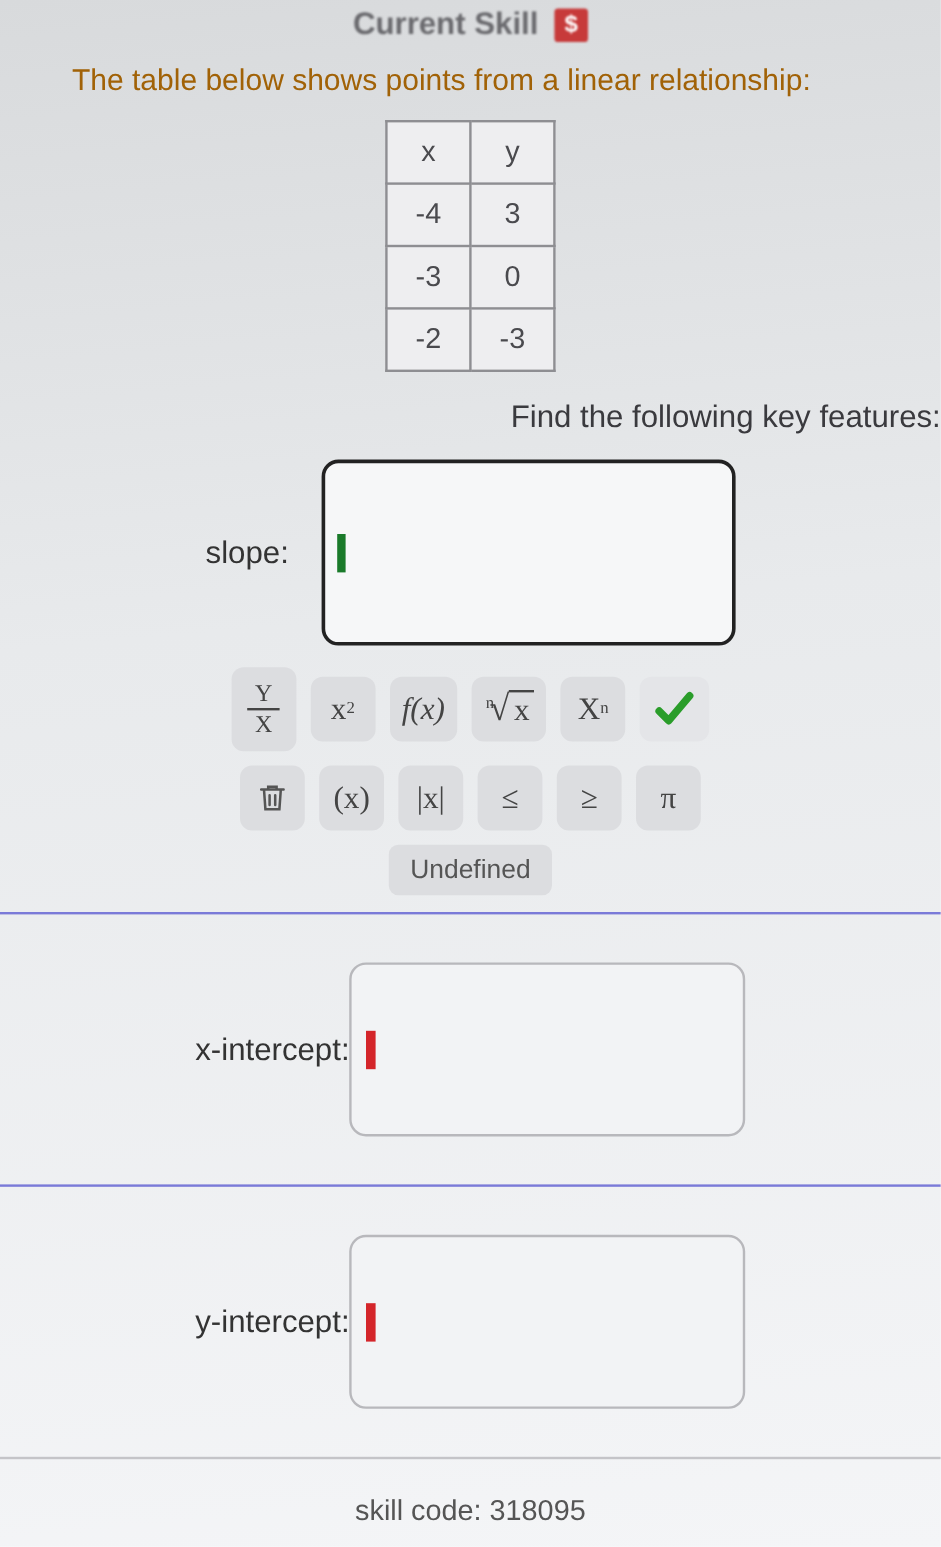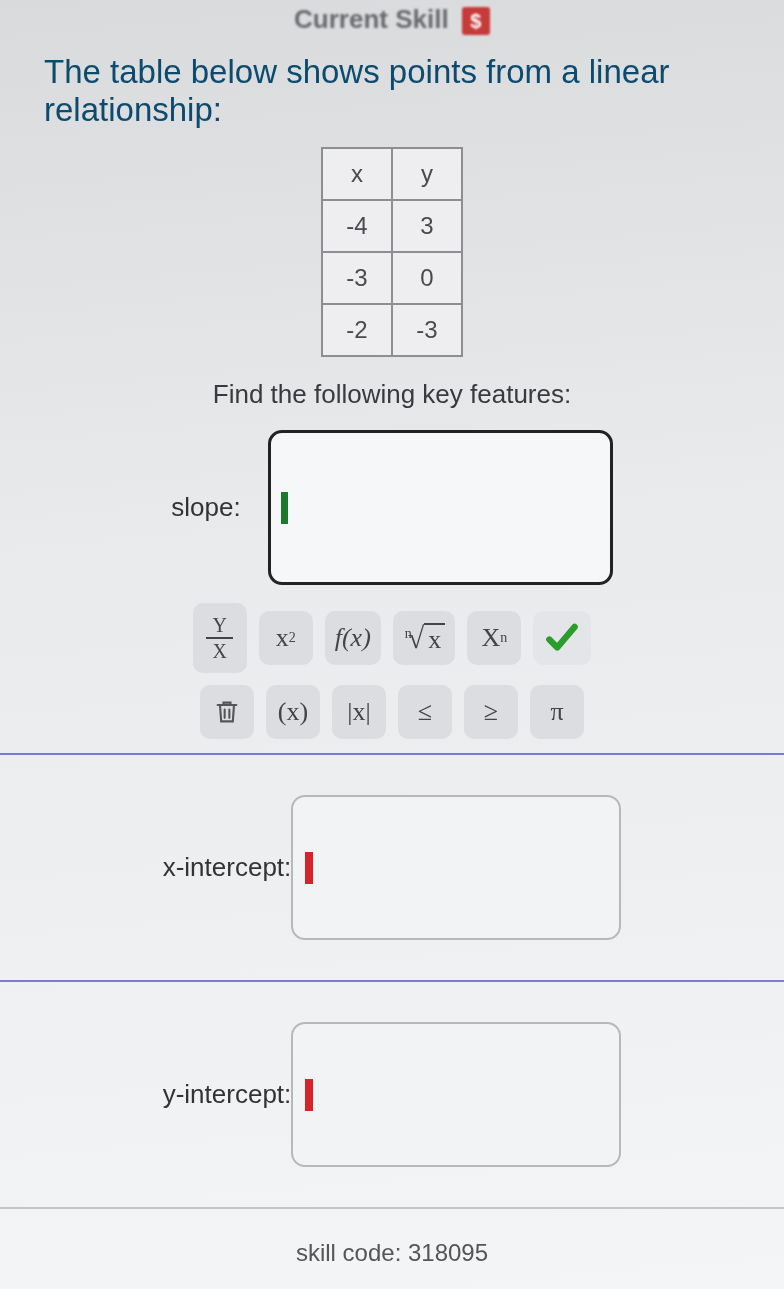--- a/index.html
+++ b/index.html
@@ -26,40 +26,40 @@
     height: 28px;
     background: #c73a3a;
     color: #fff;
     font-size: 20px;
     line-height: 28px;
     vertical-align: middle;
     border-radius: 3px;
     margin-left: 6px;
   }
   .intro {
-    font-size: 33px;
-    color: #0c4a6e;
-    padding: 8px 44px 18px;
+    font-size: 25px;
+    color: #a16207;
+    padding: 8px 60px 18px;
     filter: blur(0.5px);
   }
   .data-table {
     border-collapse: collapse;
     margin: 0 auto 22px;
     background: #eeeef0;
   }
   .data-table td {
     border: 2px solid #8e8e92;
     width: 70px;
     height: 52px;
     text-align: center;
     font-size: 24px;
     color: #4a4a4e;
   }
   .find-text {
-    text-align: center;
+    text-align: right;
     font-size: 26px;
     color: #3a3a3e;
     margin-bottom: 20px;
   }
   .slope-row {
     display: flex;
     align-items: center;
     justify-content: center;
     gap: 27px;
     margin-bottom: 18px;
@@ -237,20 +237,21 @@
       <svg class="trash-svg" viewBox="0 0 24 24">
         <path d="M4 6h16M9 6V4h6v2M6 6l1 14h10l1-14M10 10v7M14 10v7" stroke="#555" stroke-width="1.8" fill="none" stroke-linecap="round"></path>
       </svg>
     </div>
     <div class="tool-btn">(x)</div>
     <div class="tool-btn">|x|</div>
     <div class="tool-btn">≤</div>
     <div class="tool-btn">≥</div>
     <div class="tool-btn">π</div>
   </div>
+  <div class="undefined-btn">Undefined</div>
 </div>
 
 <div class="sep"></div>
 
 <div class="intercept-section">
   <div class="intercept-row">
     <span class="intercept-label">x-intercept:</span>
     <div class="intercept-input">
       <div class="cursor-red"></div>
     </div>

